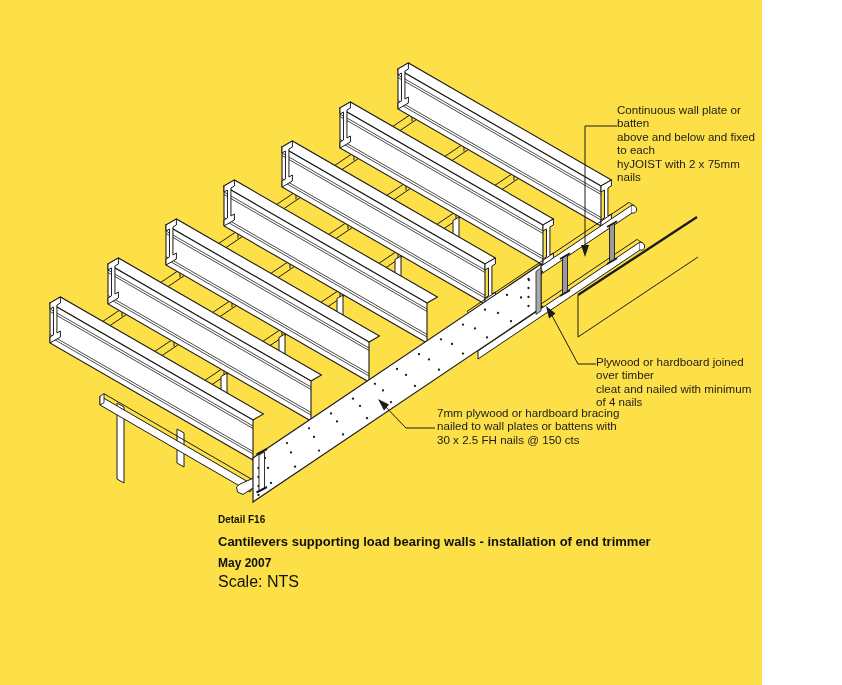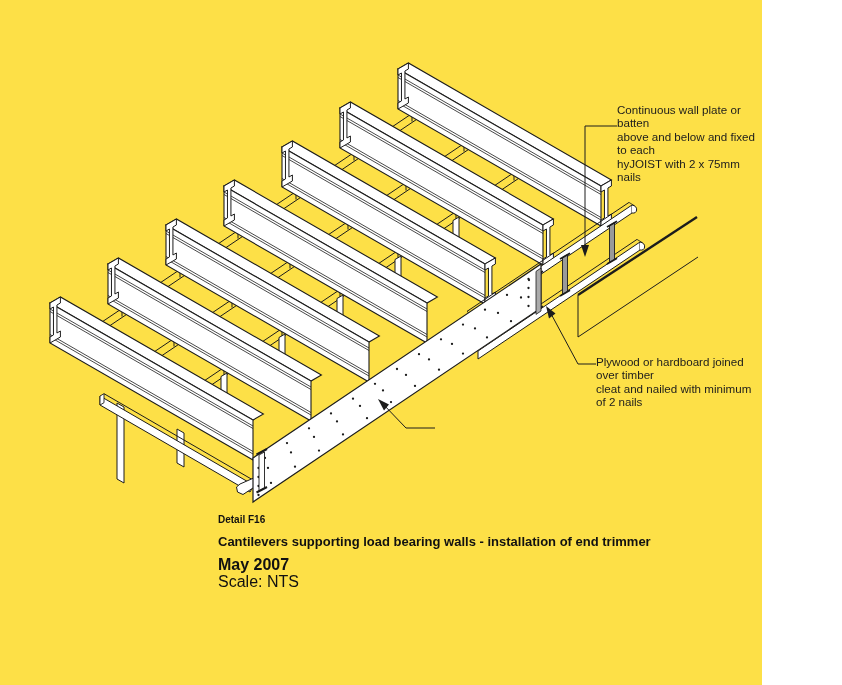--- a/index.html
+++ b/index.html
@@ -4,21 +4,21 @@
 <style>
   html,body{margin:0;padding:0;background:#fff;}
   .sheet{position:relative;width:762px;height:685px;background:#fde047;overflow:hidden;
          font-family:"Liberation Sans", sans-serif;color:#1c1c1c;}
   .sheet svg{position:absolute;left:0;top:0;}
   .ann{position:absolute;font-size:11.6px;line-height:13.4px;white-space:pre-line;color:#1c1c1c;}
   .tb{position:absolute;left:218px;color:#111;}
   .tb-detail{top:514px;font-size:10px;font-weight:bold;}
   .tb-desc{top:534px;font-size:13px;font-weight:bold;}
   .tb-scale{top:573px;font-size:16px;}
-  .tb-date{top:556px;font-size:16px;font-weight:bold;}
+  .tb-date{top:556px;font-size:12px;font-weight:bold;}
   .footer{position:absolute;left:204px;top:588px;width:292px;text-align:center;}
   .f-title{font-size:12px;font-weight:bold;line-height:13px;}
   .f-small{font-size:9px;line-height:10.6px;}
   .logo{position:absolute;left:0;top:576px;width:210px;}
   .logo-tree{position:absolute;left:37px;top:583px;}
 </style>
 </head>
 <body>
 
 <div class="sheet">
@@ -205,21 +205,24 @@
       <polyline points="596,364 578,364 549,310" fill="none" stroke="#1c1c1c" stroke-width="1"></polyline>
       <polygon points="546,306 555.5,313.5 549,318.5" fill="#1c1c1c"></polygon>
       <polyline points="435,428 406,428 382,403" fill="none" stroke="#1c1c1c" stroke-width="1"></polyline>
       <polygon points="378,399 389,404.5 384,410.5" fill="#1c1c1c"></polygon>
     </svg>
 
   <div class="ann" style="left:617px;top:103px">Continuous wall plate or batten
 above and below and fixed to each
 hyJOIST with 2 x 75mm nails</div>
   <div class="ann" style="left:596px;top:355px">Plywood or hardboard joined over timber
-cleat and nailed with minimum of 2 nails</div>
+cleat and nailed with minimum of 4 nails</div>
+  <div class="ann" style="left:437px;top:406px">7mm plywood or hardboard bracing
+nailed to wall plates or battens with
+30 x 2.5 FH nails @ 150 cts</div>
 
   <div class="tb tb-detail">Detail F16</div>
   <div class="tb tb-desc">Cantilevers supporting load bearing walls - installation of end trimmer</div>
   <div class="tb tb-scale">Scale: NTS</div>
   <div class="tb tb-date">May 2007</div>
 
 
   <div class="logo">
 
     <span class="logo-tree">

